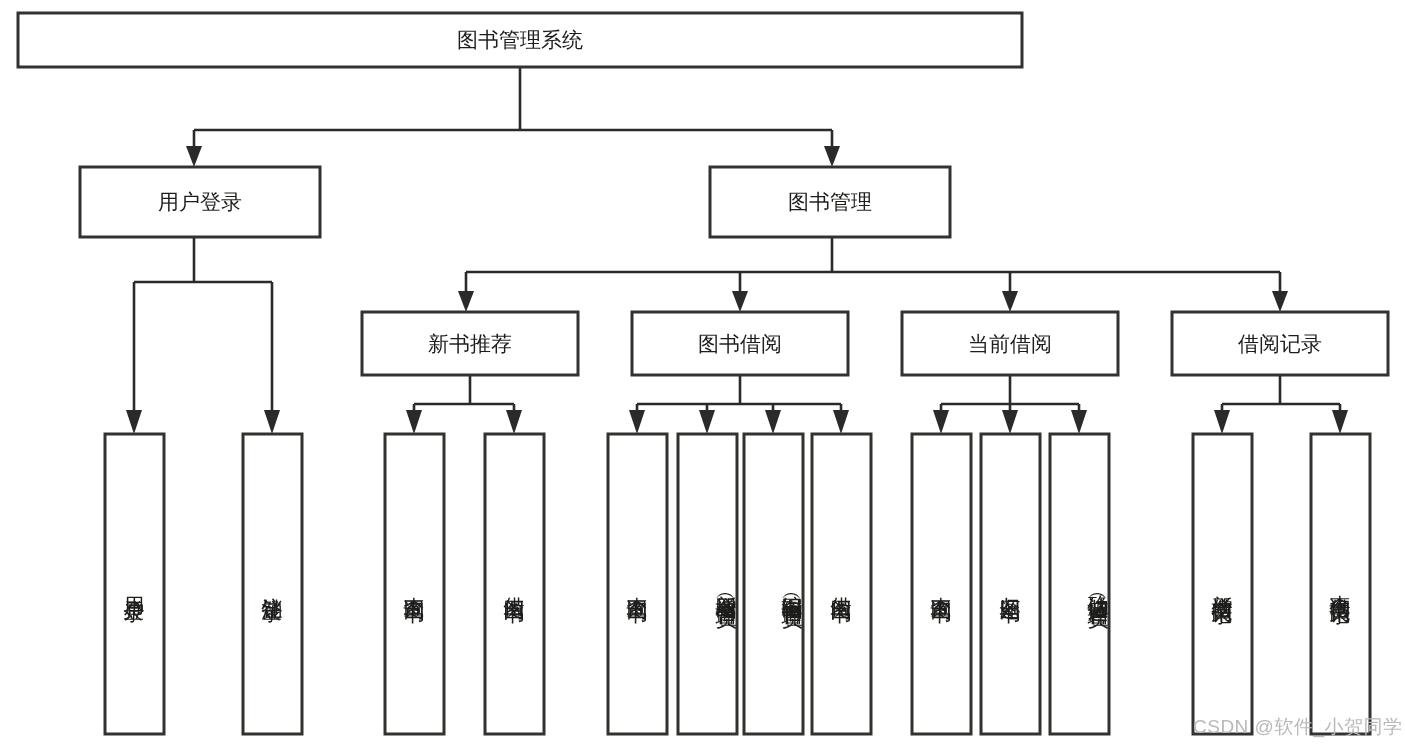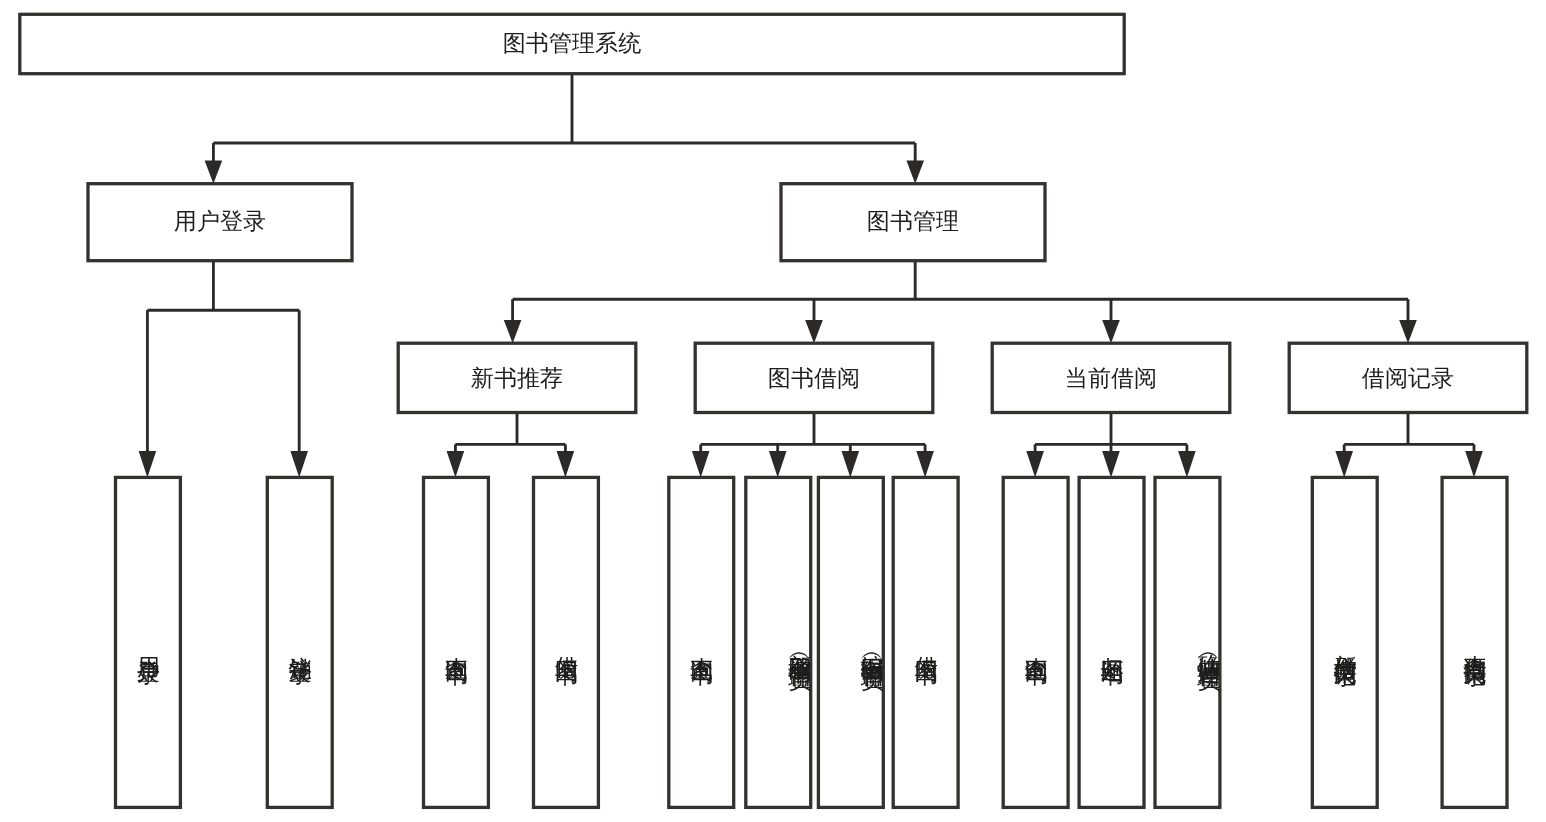--- a/index.html
+++ b/index.html
@@ -204,14 +204,15 @@
   <div class="node-label-v" style="left:744px; top:434px; width:59px; height:300px; align-items:flex-start; padding-top:6px; box-sizing:border-box;">编辑图书（管理员）</div>
   <div class="node-label-v" style="left:812px; top:434px; width:59px; height:300px;">借阅图书</div>
 
   <div class="node-label-v" style="left:912px; top:434px; width:59px; height:300px;">查询图书</div>
   <div class="node-label-v" style="left:981px; top:434px; width:59px; height:300px;">归还图书</div>
   <div class="node-label-v" style="left:1050px; top:434px; width:59px; height:300px; align-items:flex-start; padding-top:6px; box-sizing:border-box;">确认归还（管理员）</div>
 
   <div class="node-label-v" style="left:1193px; top:434px; width:59px; height:300px;">新增借阅记录</div>
   <div class="node-label-v" style="left:1311px; top:434px; width:59px; height:300px;">查询借阅记录</div>
 
+  <div class="watermark" style="left:1193px; top:714px;">CSDN @软件_小贺同学</div>
 
 </div>
 
 </body></html>

